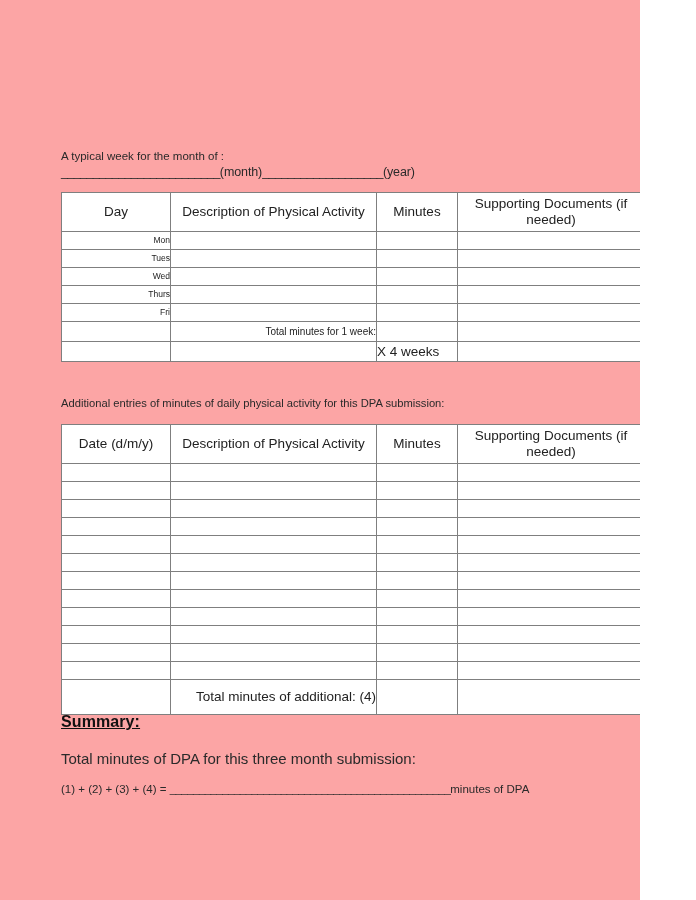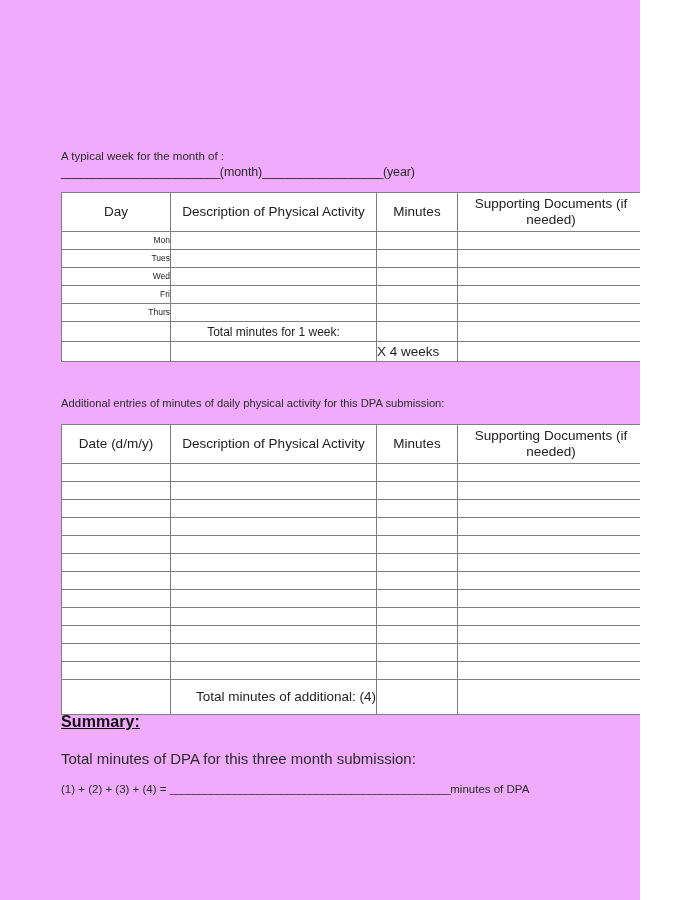--- a/index.html
+++ b/index.html
@@ -11,21 +11,21 @@
     width: 696px;
     height: 900px;
     font-family: "Liberation Sans", sans-serif;
     color: #1a1a1a;
     -webkit-font-smoothing: antialiased;
   }
   .page {
     position: relative;
     width: 640px;
     height: 900px;
-    background: #f0abfc;
+    background: #fca5a5;
     overflow: hidden;
   }
 
   
   .intro {
     position: absolute;
     left: 61px;
     top: 148px;
     width: 583px;
   }
@@ -80,23 +80,23 @@
     line-height: 11px;
     height: 17px;
     padding-left: 5px;
     color: #222;
     text-align: right;
   }
   td.blank {
     height: 17px;
   }
   td.totlabel {
-    font-size: 12px;
-    line-height: 16px;
-    text-align: center;
+    font-size: 10px;
+    line-height: 16px;
+    text-align: right;
     padding-right: 4px;
     height: 19px;
     color: #222;
   }
   td.xweeks {
     font-size: 13.5px;
     line-height: 16px;
     text-align: left;
     padding-left: 5px;
     height: 19px;
@@ -195,27 +195,27 @@
         <td class="blank"></td>
         <td class="blank"></td>
       </tr>
       <tr>
         <td class="daycell">Wed</td>
         <td class="blank"></td>
         <td class="blank"></td>
         <td class="blank"></td>
       </tr>
       <tr>
+        <td class="daycell">Thurs</td>
+        <td class="blank"></td>
+        <td class="blank"></td>
+        <td class="blank"></td>
+      </tr>
+      <tr>
         <td class="daycell">Fri</td>
-        <td class="blank"></td>
-        <td class="blank"></td>
-        <td class="blank"></td>
-      </tr>
-      <tr>
-        <td class="daycell">Thurs</td>
         <td class="blank"></td>
         <td class="blank"></td>
         <td class="blank"></td>
       </tr>
       <tr>
         <td class="blank"></td>
         <td class="totlabel">Total minutes for 1 week:</td>
         <td class="blank"></td>
         <td class="blank"></td>
       </tr>

